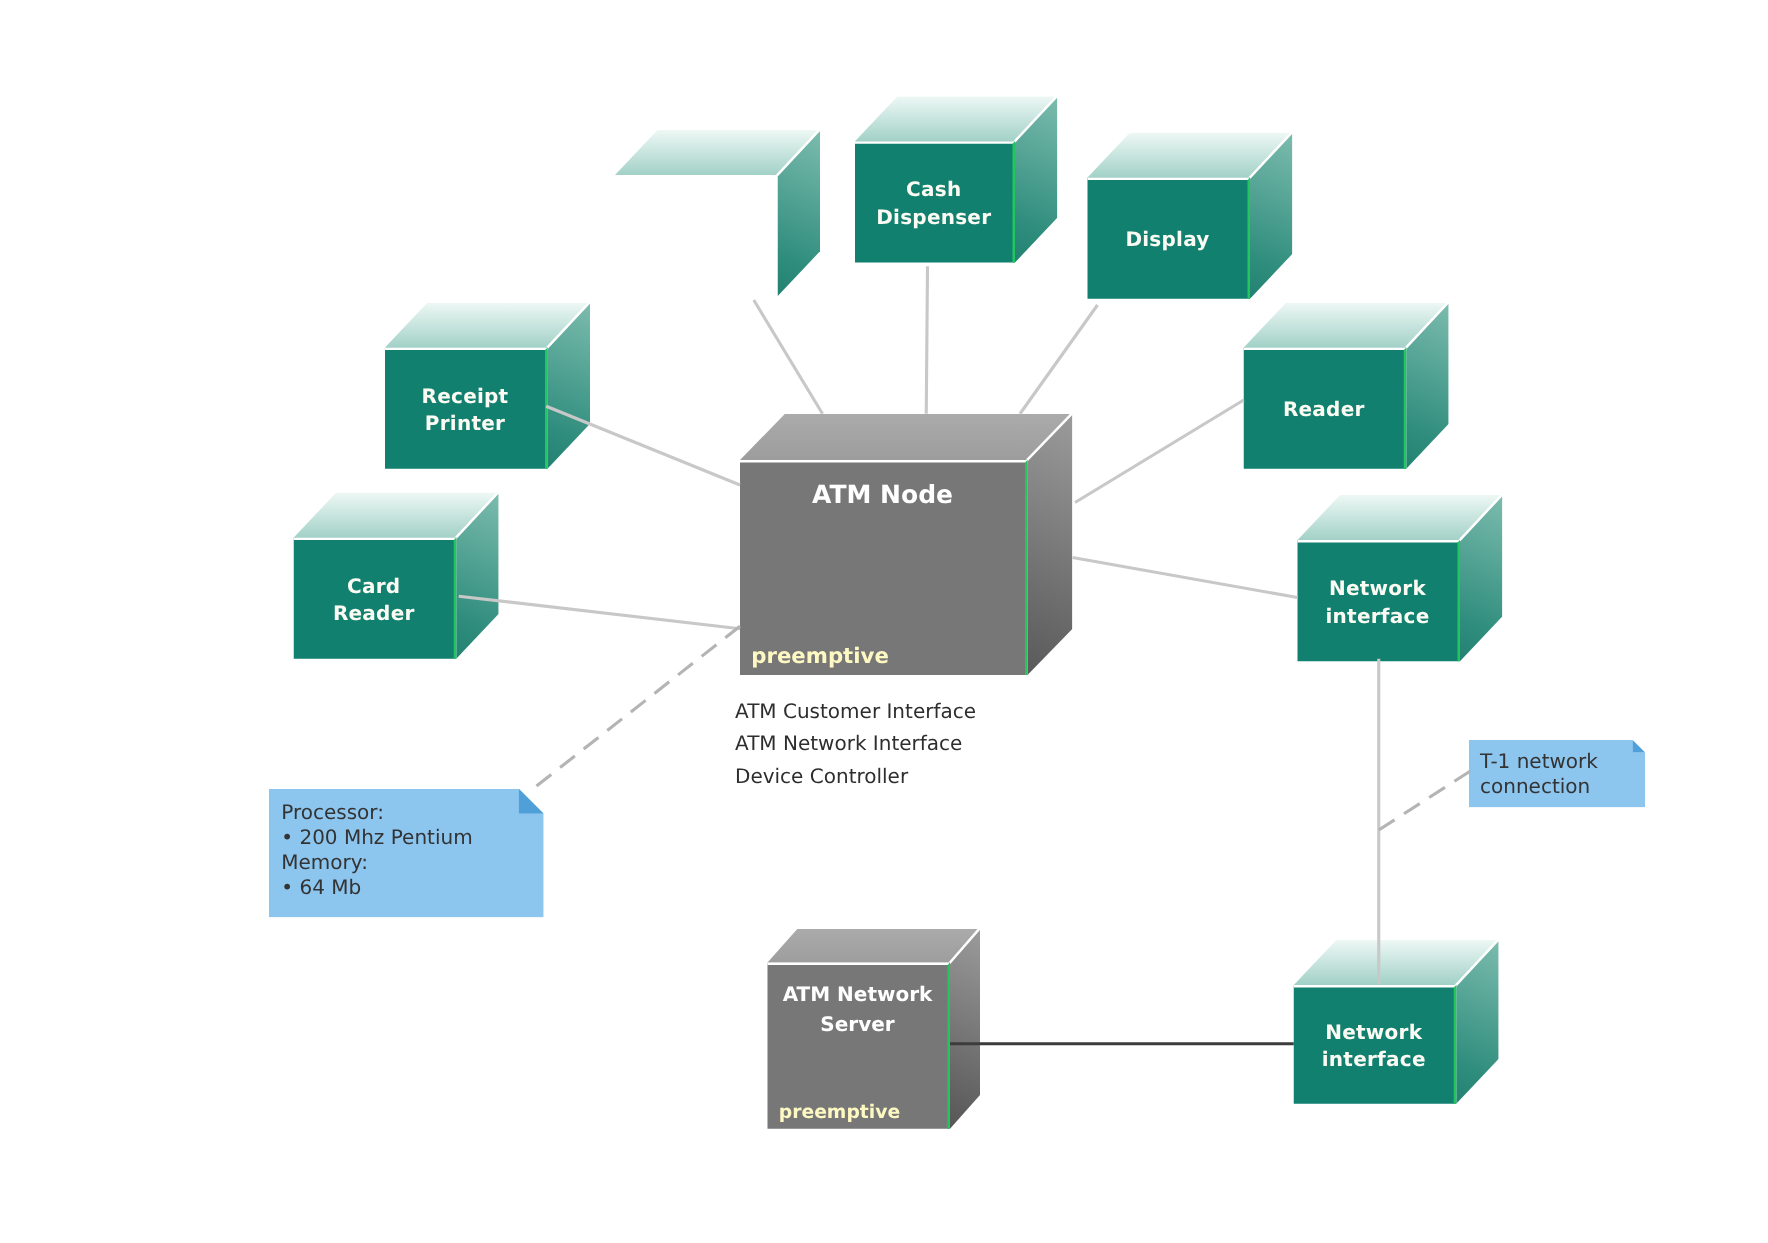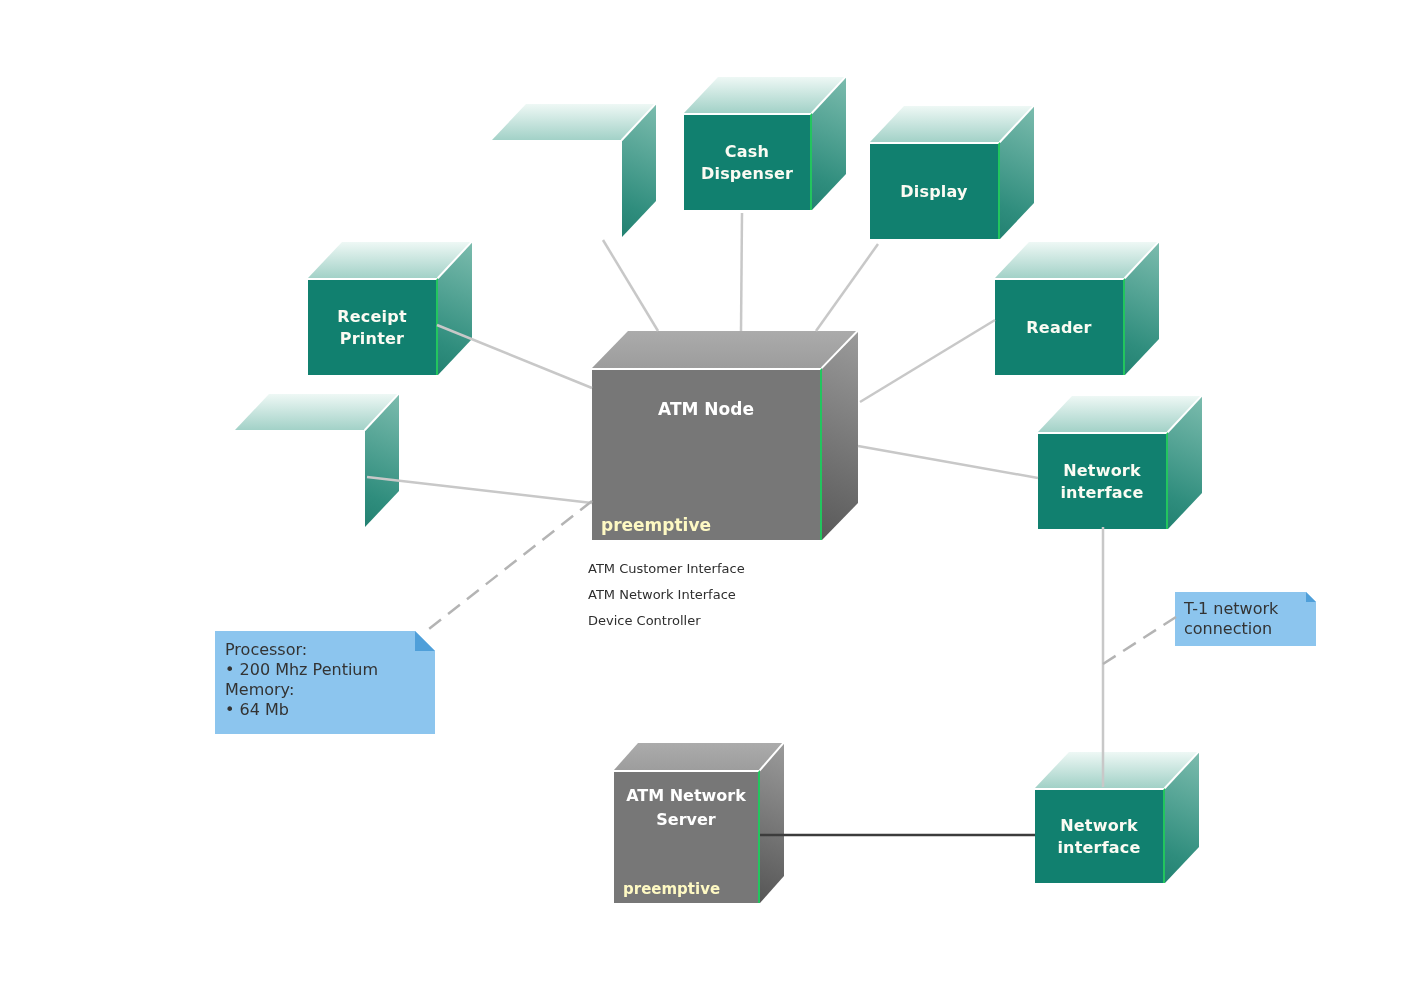--- a/index.html
+++ b/index.html
@@ -31,28 +31,28 @@
   .device-label{
     color:#fbfbf3;font-size:16px;font-weight:700;line-height:22px;white-space:pre-line;
     letter-spacing:.2px;
   }
 
   
   .gray .face.front{background:#777777;}
   .gray .face.top{background:linear-gradient(180deg,#ababab 0%,#8a8a8a 40%,#474747 100%);}
   .gray .face.side{background:linear-gradient(205deg,#9b9b9b 0%,#6f6f6f 45%,#3b3b3b 100%);}
 
-  .node-title{position:absolute;left:0;right:0;top:26px;text-align:center;color:#ffffff;
-    font-size:17px;font-weight:700;line-height:26px;white-space:pre-line;}
+  .node-title{position:absolute;left:0;right:0;top:12px;text-align:center;color:#ffffff;
+    font-size:20px;font-weight:700;line-height:26px;white-space:pre-line;}
   .node-tag{position:absolute;left:9px;bottom:5px;color:#fef9c3;font-size:17px;font-weight:700;}
   .server-title{font-size:16px;top:12px;line-height:24px;}
   .server-tag{font-size:15px;}
 
   
-  .artifacts{position:absolute;left:588px;top:556px;z-index:4;color:#2e2e2e;font-size:13px;line-height:26px;}
+  .artifacts{position:absolute;left:588px;top:556px;z-index:4;color:#2e2e2e;font-size:16px;line-height:26px;}
 
   
   .note{position:absolute;z-index:3;}
   .note .paper{position:absolute;inset:0;background:#8cc5ee;
     clip-path:polygon(0 0, calc(100% - var(--fold)) 0, 100% var(--fold), 100% 100%, 0 100%);}
   .note .fold{position:absolute;top:0;left:calc(100% - var(--fold));width:var(--fold);height:var(--fold);
     background:#4f9fd9;clip-path:polygon(0 0, 100% 100%, 0 100%);}
   .note .note-text{position:absolute;inset:0;padding:9px 6px 6px 10px;color:#333333;
     font-size:16px;line-height:20px;white-space:pre-line;}
 </style>
@@ -126,20 +126,24 @@
     <div class="face front">
       <span class="device-label">Receipt
 Printer</span>
     </div>
   </div>
 
   <div class="box3d teal" style="--w:130px;--h:97px;--dx:34px;--dy:36px;left:235px;top:394px;">
     <div class="face top"></div>
     <div class="face side"></div>
     <div class="edge-diag"></div>
+    <div class="face front">
+      <span class="device-label">Card
+Reader</span>
+    </div>
   </div>
 
   <div class="box3d teal" style="--w:130px;--h:95px;--dx:34px;--dy:36px;left:1035px;top:752px;">
     <div class="face top"></div>
     <div class="face side"></div>
     <div class="edge-diag"></div>
     <div class="face front">
       <span class="device-label">Network
 interface</span>
     </div>

